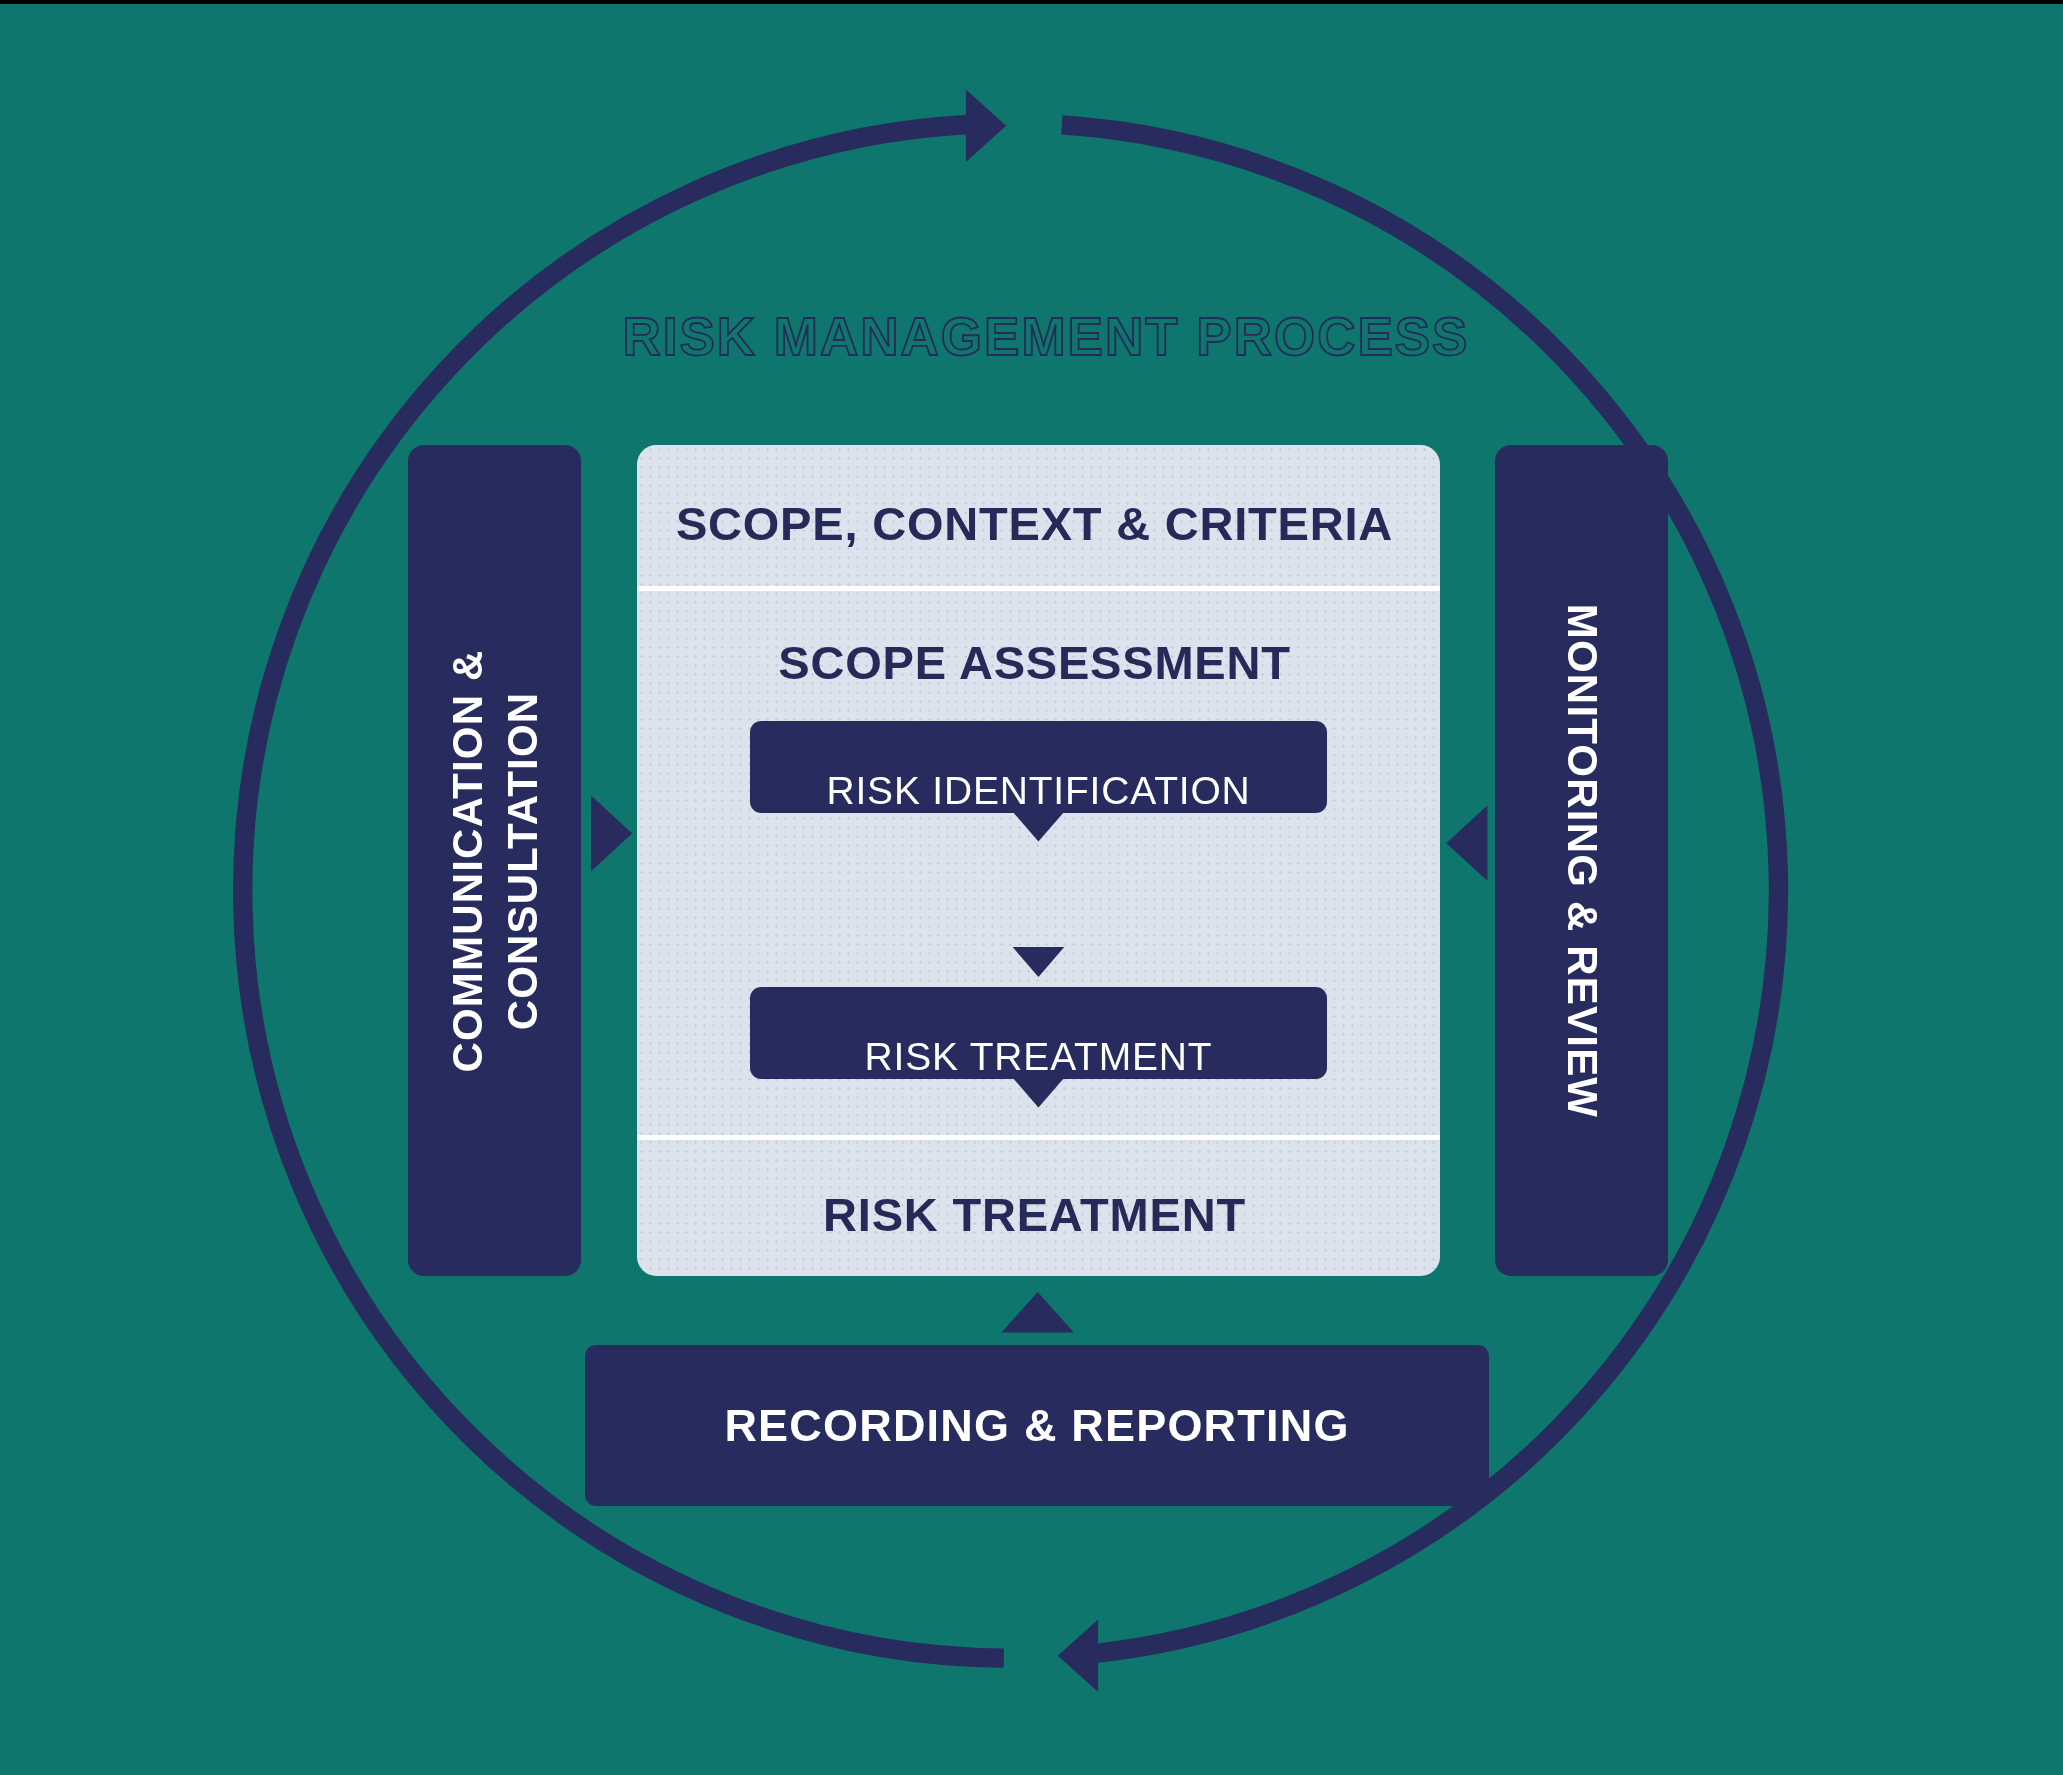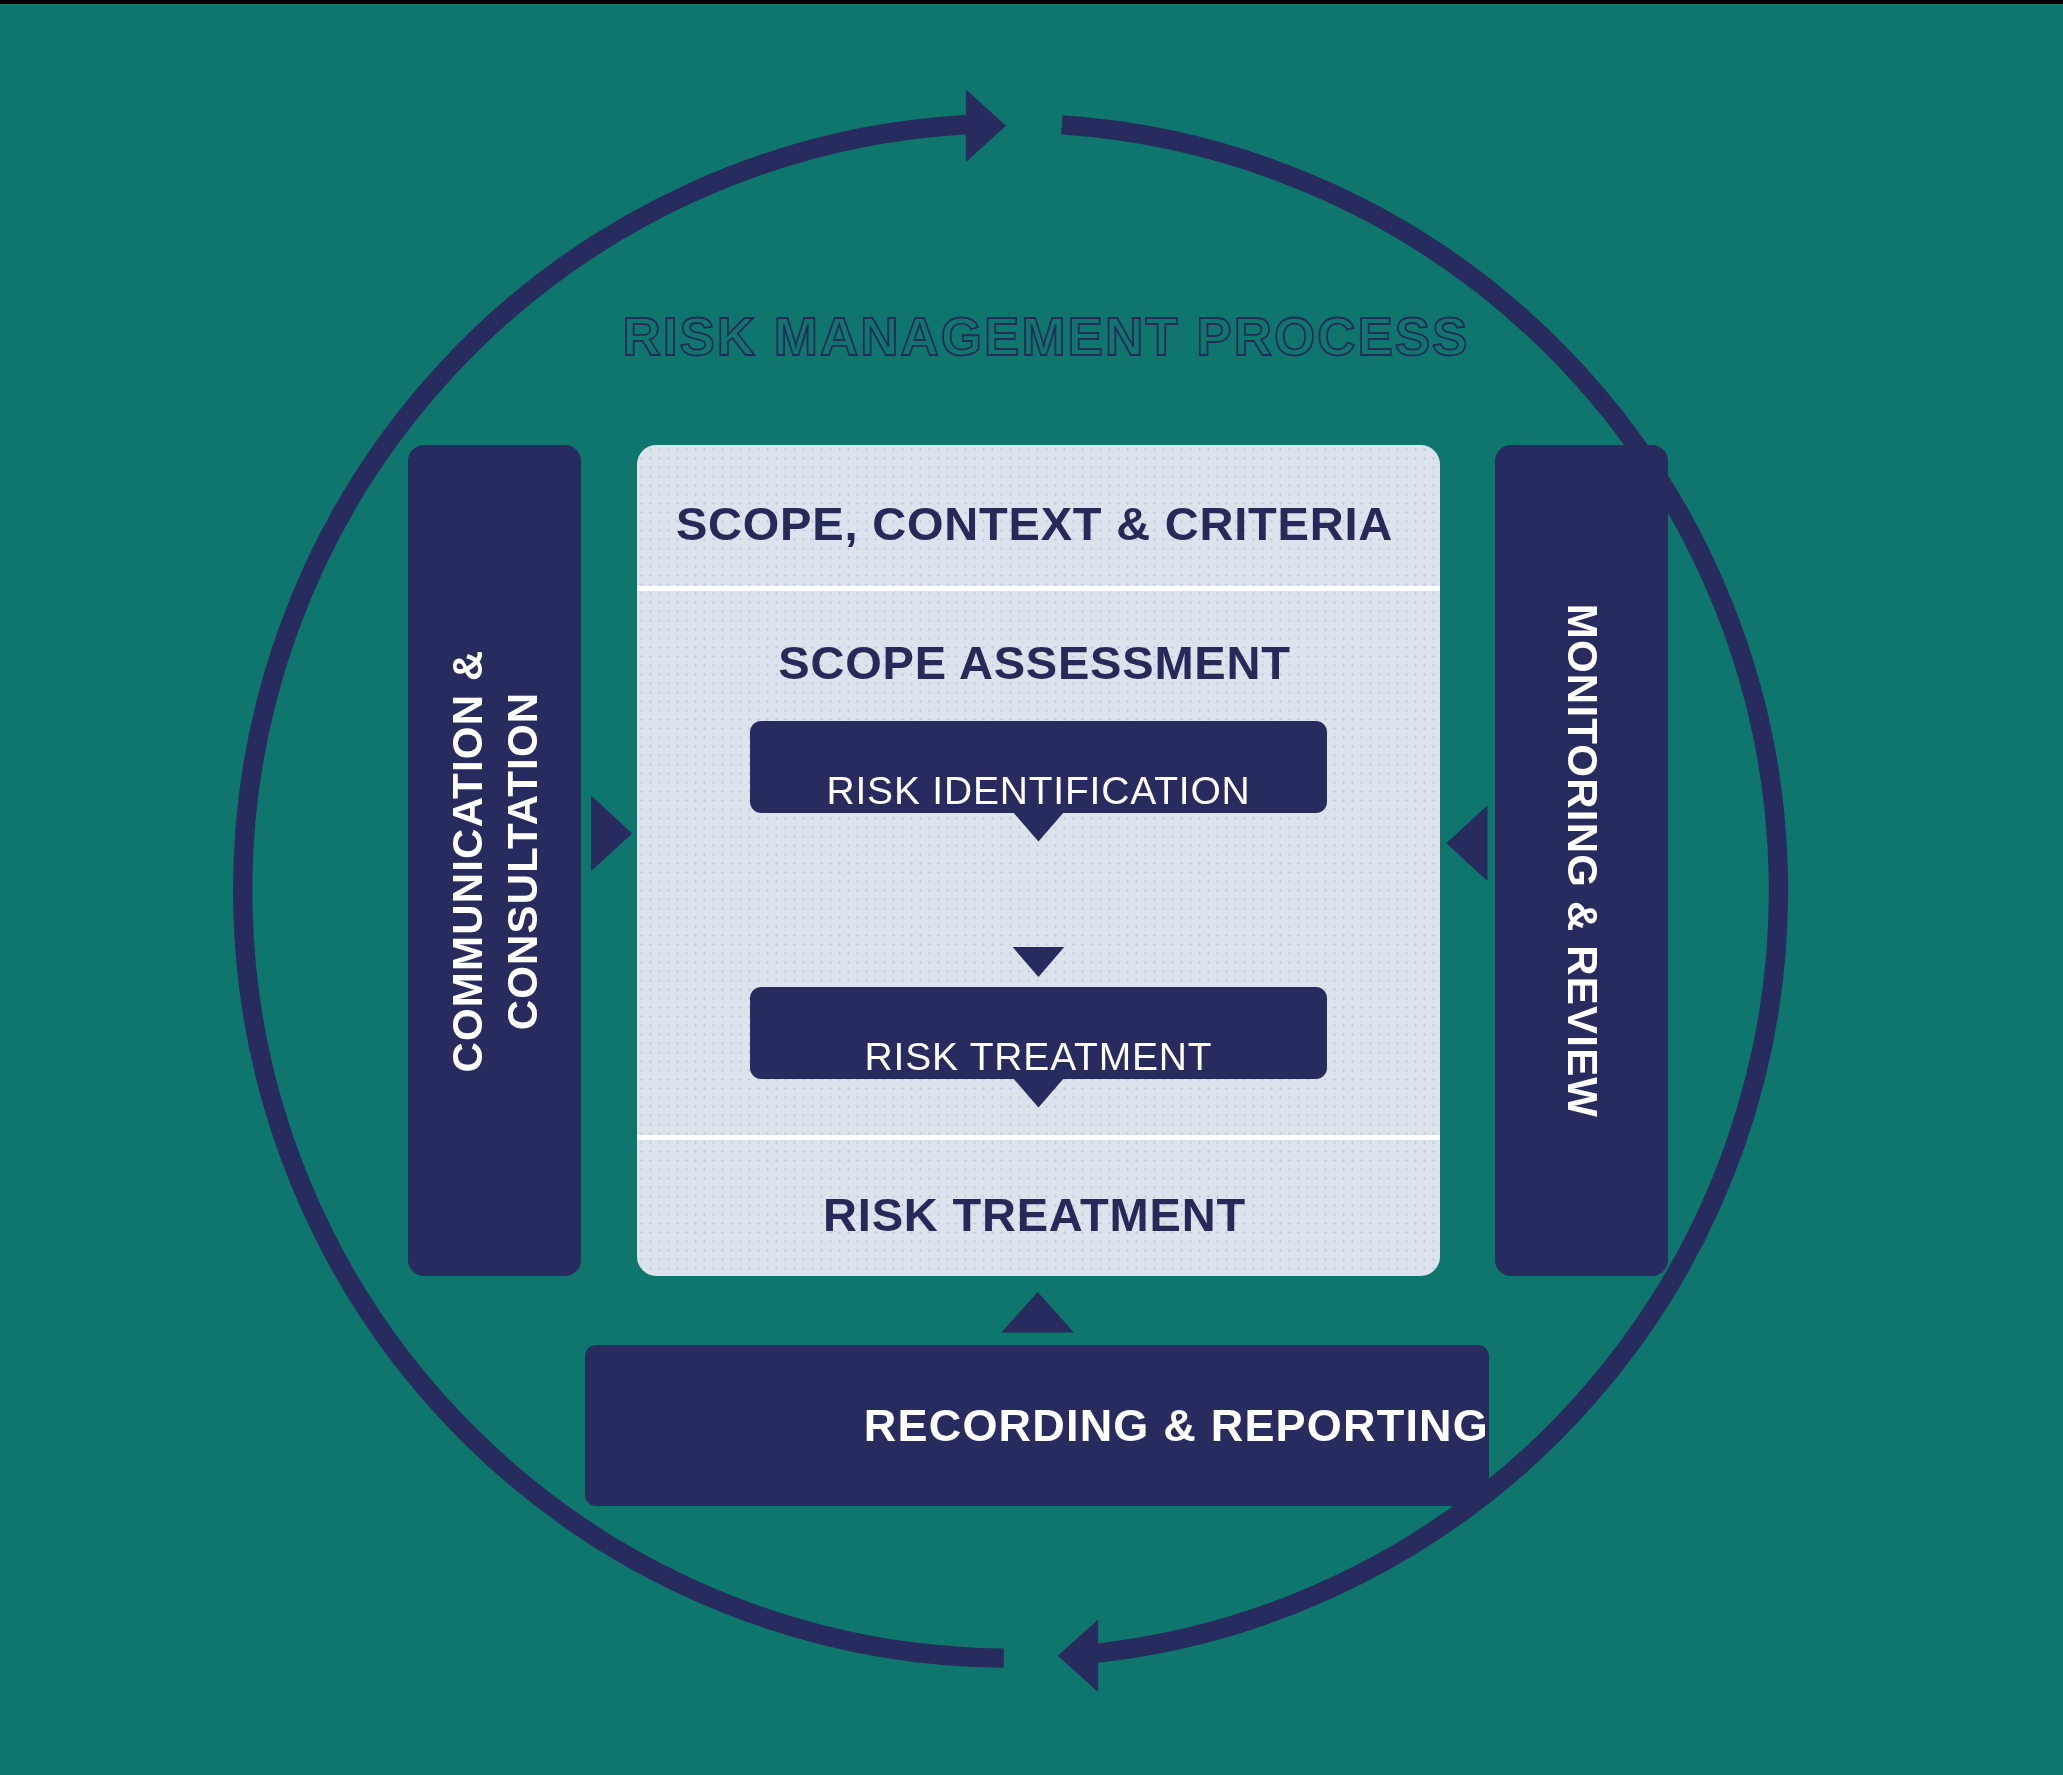--- a/index.html
+++ b/index.html
@@ -132,21 +132,21 @@
   .bottom-bar {
     position: absolute;
     left: 585px;
     top: 1341px;
     width: 904px;
     height: 161px;
     background: #272b5d;
     border-radius: 11.3px;
     display: flex;
     align-items: center;
-    justify-content: flex-end;
+    justify-content: center;
     z-index: 1;
   }
   .bottom-bar-label {
     color: #ffffff;
     font-size: 45px;
     font-weight: 600;
     letter-spacing: 1.2px;
     white-space: nowrap;
   }
 </style>

